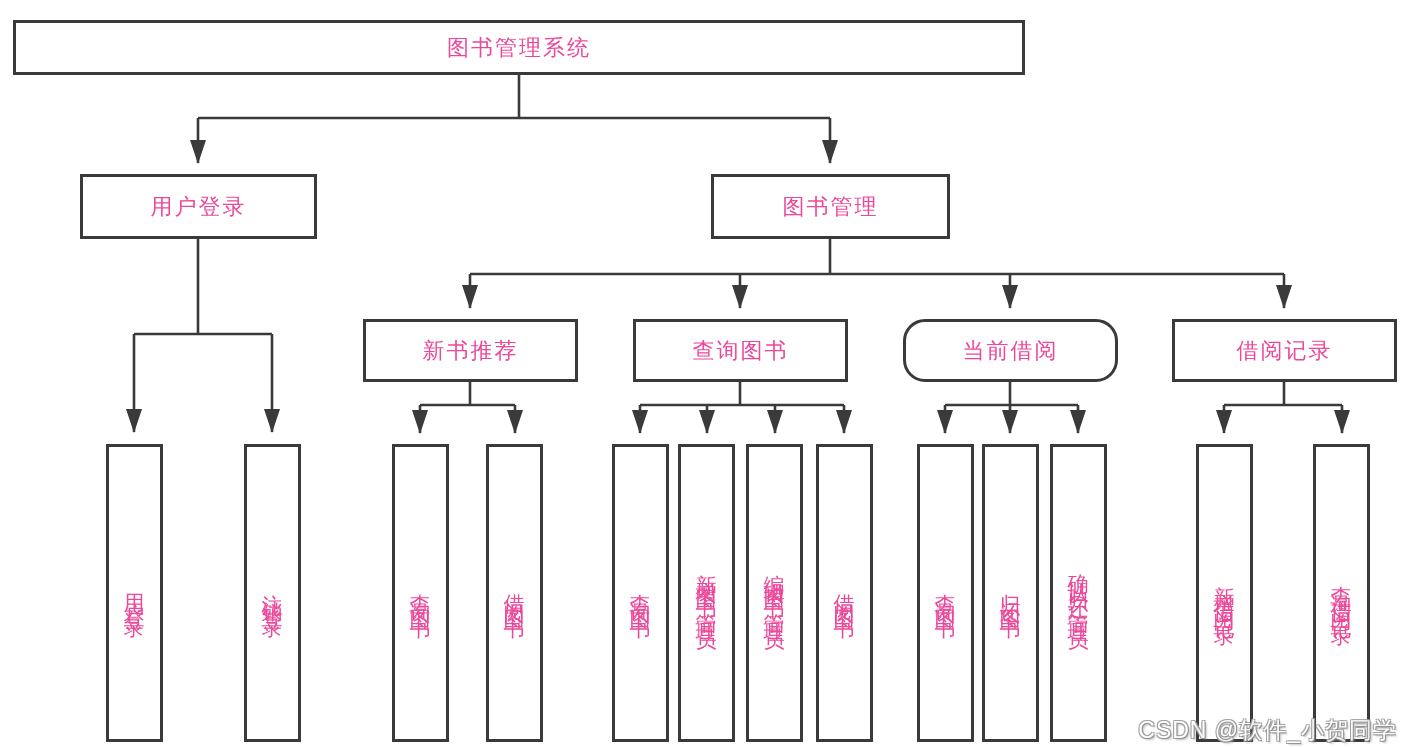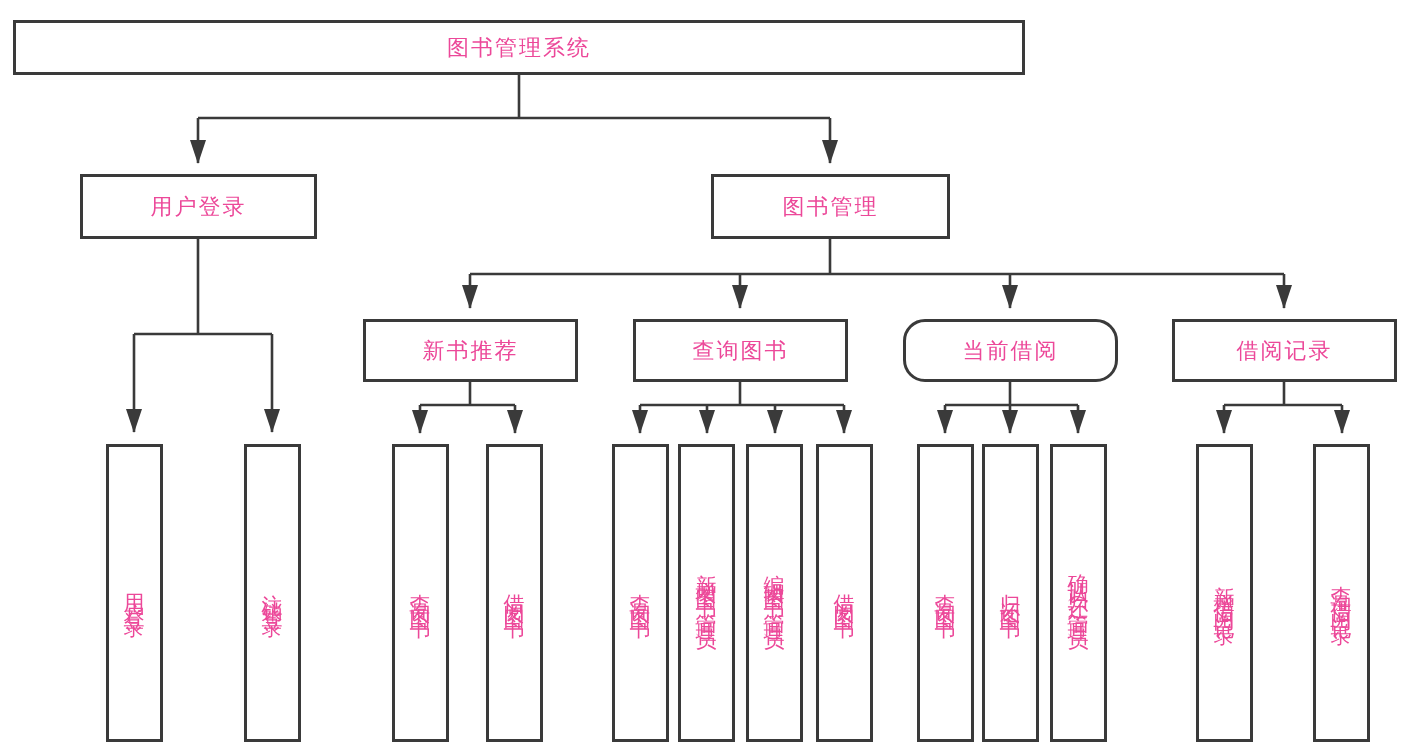--- a/index.html
+++ b/index.html
@@ -136,14 +136,15 @@
     <span class="vtext">确认归还（管理员）</span>
   </div>
 
   <div class="node leaf" style="left:1196px;top:437px;width:57px;height:298px;">
     <span class="vtext">新增借阅记录</span>
   </div>
   <div class="node leaf" style="left:1313px;top:437px;width:57px;height:298px;">
     <span class="vtext">查询借阅记录</span>
   </div>
 
+  <div class="watermark">CSDN @软件_小贺同学</div>
 
 </div>
 
 </body></html>

